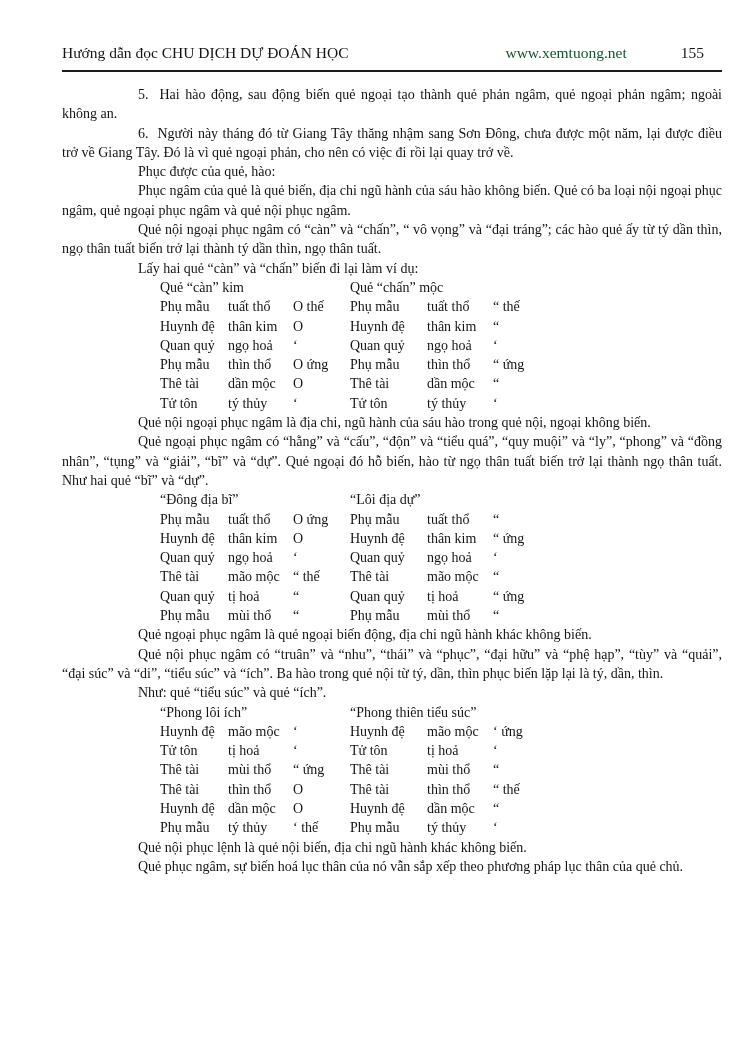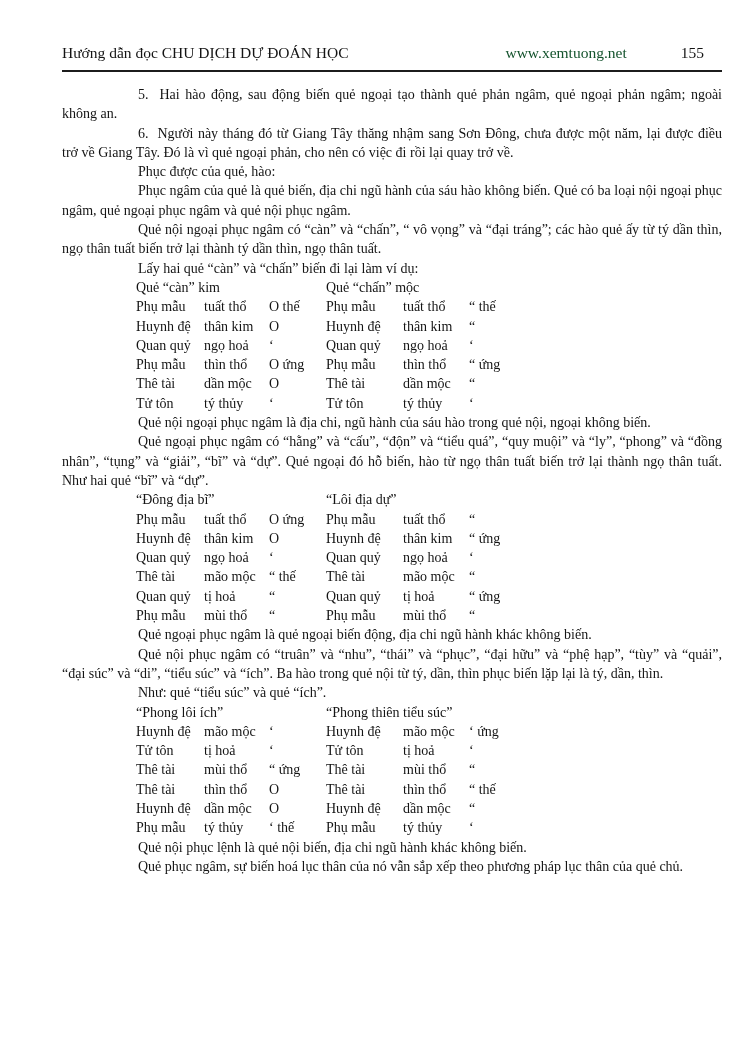--- a/index.html
+++ b/index.html
@@ -7,21 +7,21 @@
     position:relative;width:744px;height:1053px;background:#ffffff;overflow:hidden;
     font-family:"Liberation Serif","DejaVu Serif",serif;color:#141414;padding-left:20px;
   }
   .header{display:flex;align-items:baseline;margin:44px 42px 0 42px;font-size:15.5px;white-space:nowrap;}
   .h-title{flex:1;}
   .h-link{color:#14532d;cursor:pointer;}
   .h-page{margin-left:54px;margin-right:18px;}
   .rule{border:none;border-top:2px solid #1c1c1c;margin:8px 42px 0 42px;height:0;}
   .content{margin:13px 42px 0 42px;font-size:14px;line-height:19.3px;text-align:justify;}
   .para{margin:0;text-indent:76px;}
-  .htable{margin-left:74px;text-align:left;}
+  .htable{margin-left:98px;text-align:left;}
   .hhead{display:grid;grid-template-columns:190px 1fr;}
   .hrow{display:grid;grid-template-columns:68px 65px 57px 77px 66px 1fr;}
   .hrow span,.hhead span{display:block;}
 </style>
 </head>
 <body>
 
 <div class="page">
   <div class="header">
     <span class="h-title">Hướng dẫn đọc CHU DỊCH DỰ ĐOÁN HỌC</span>

